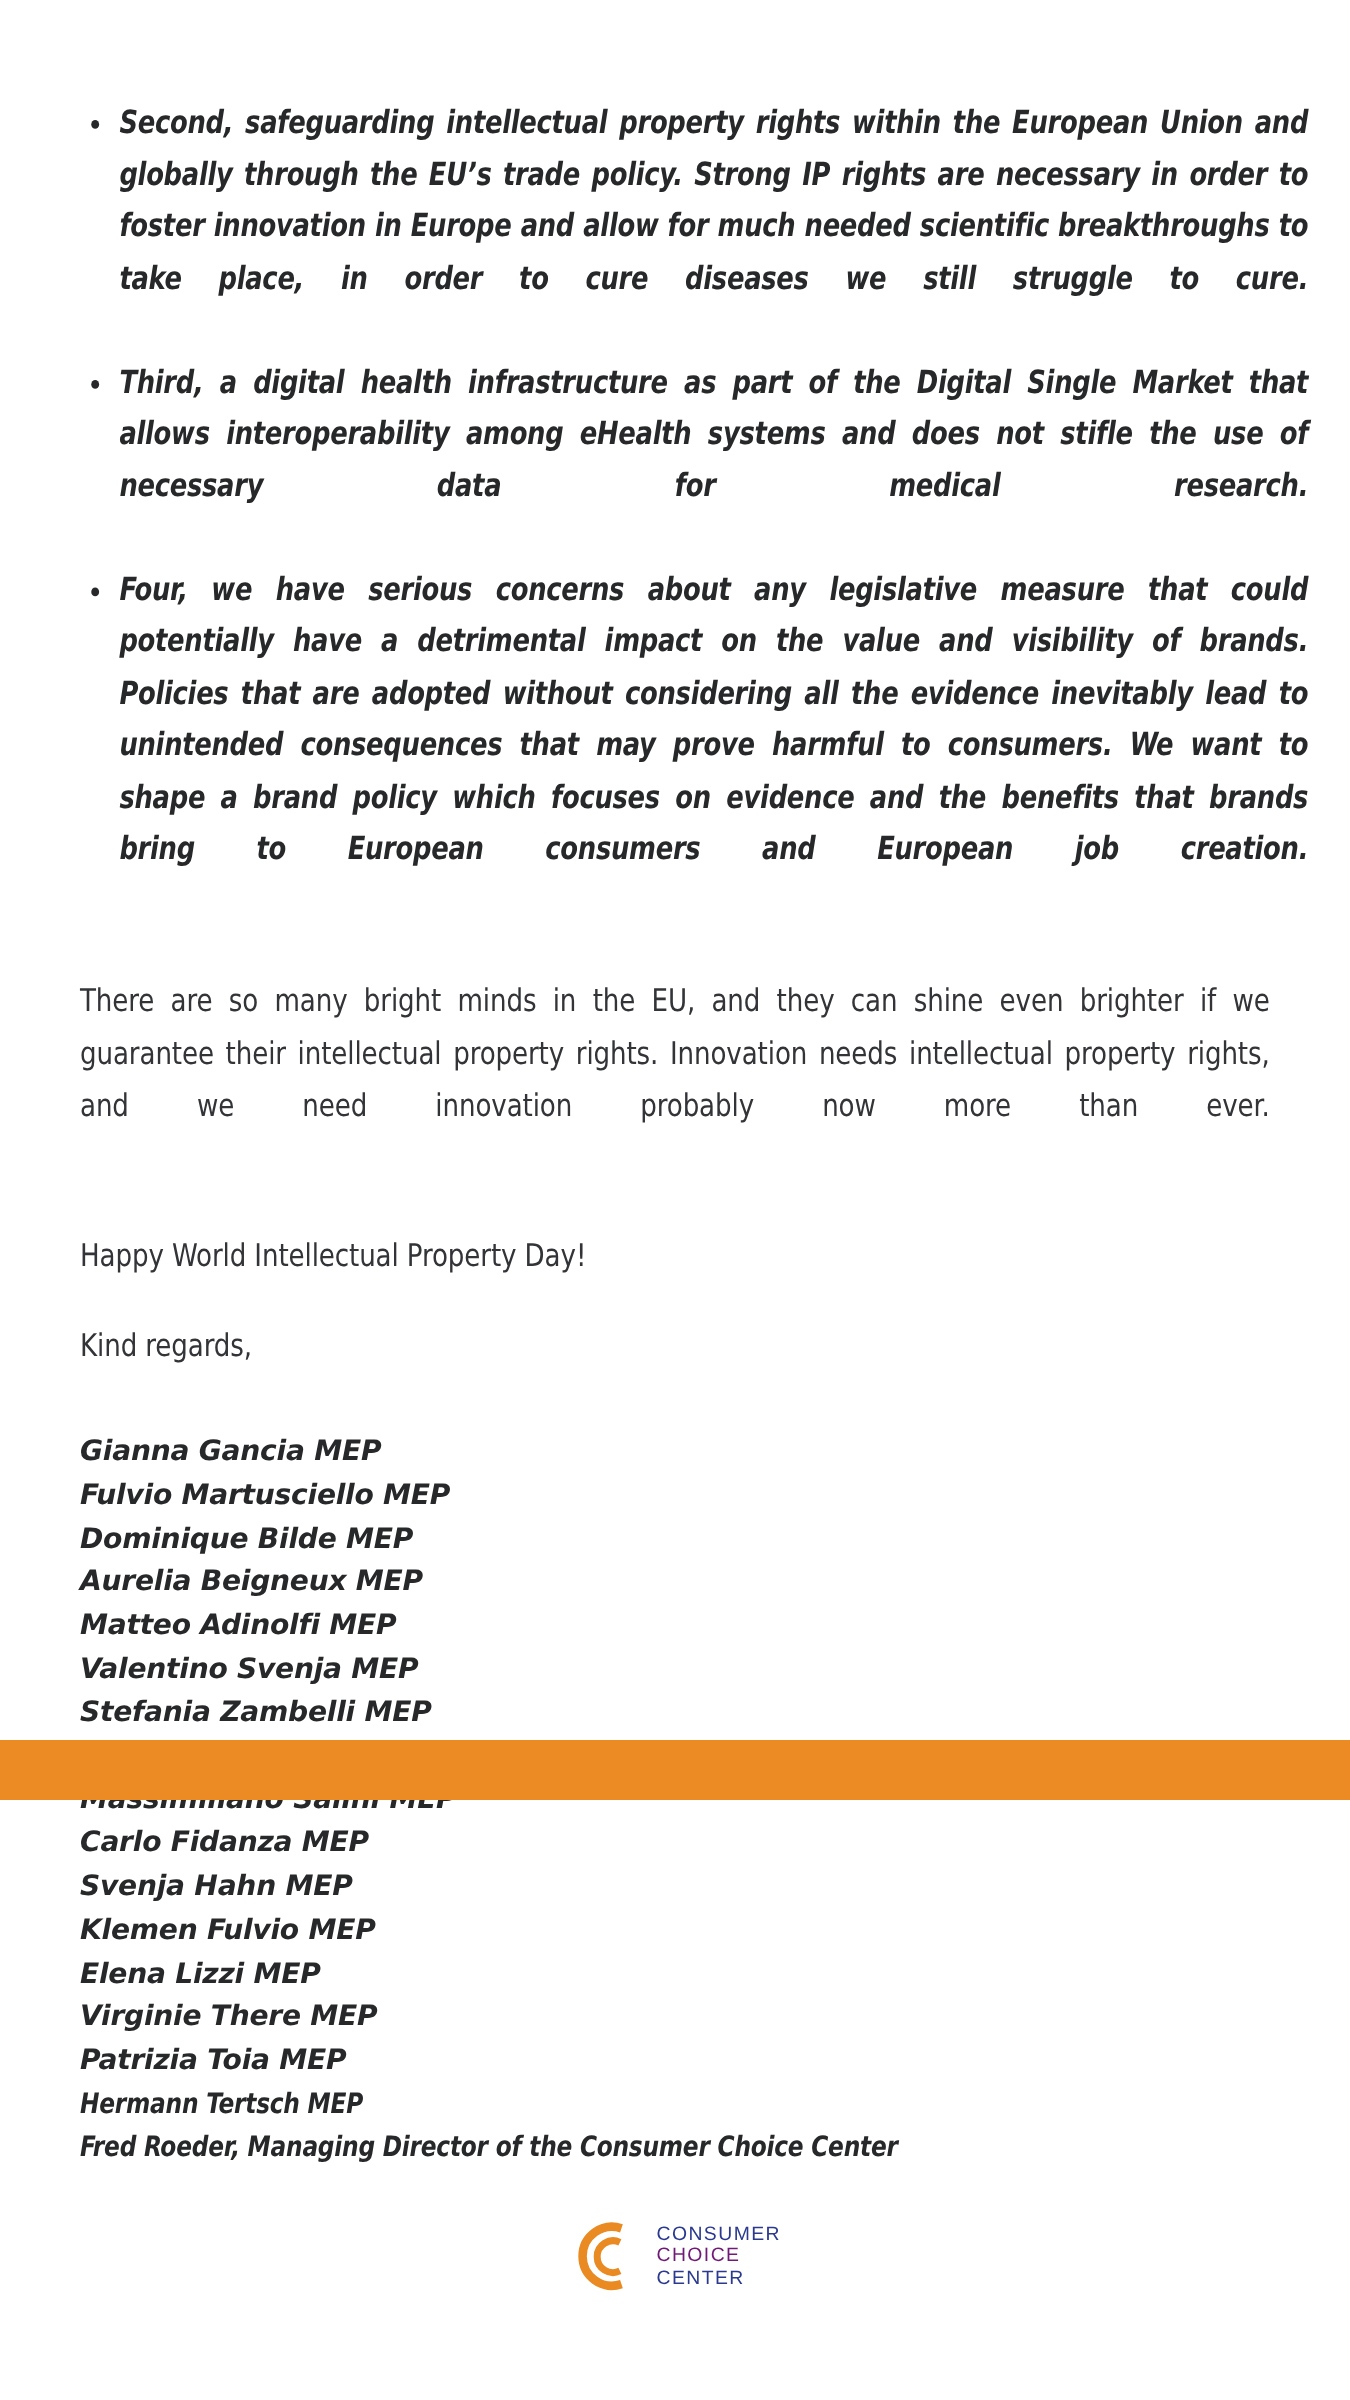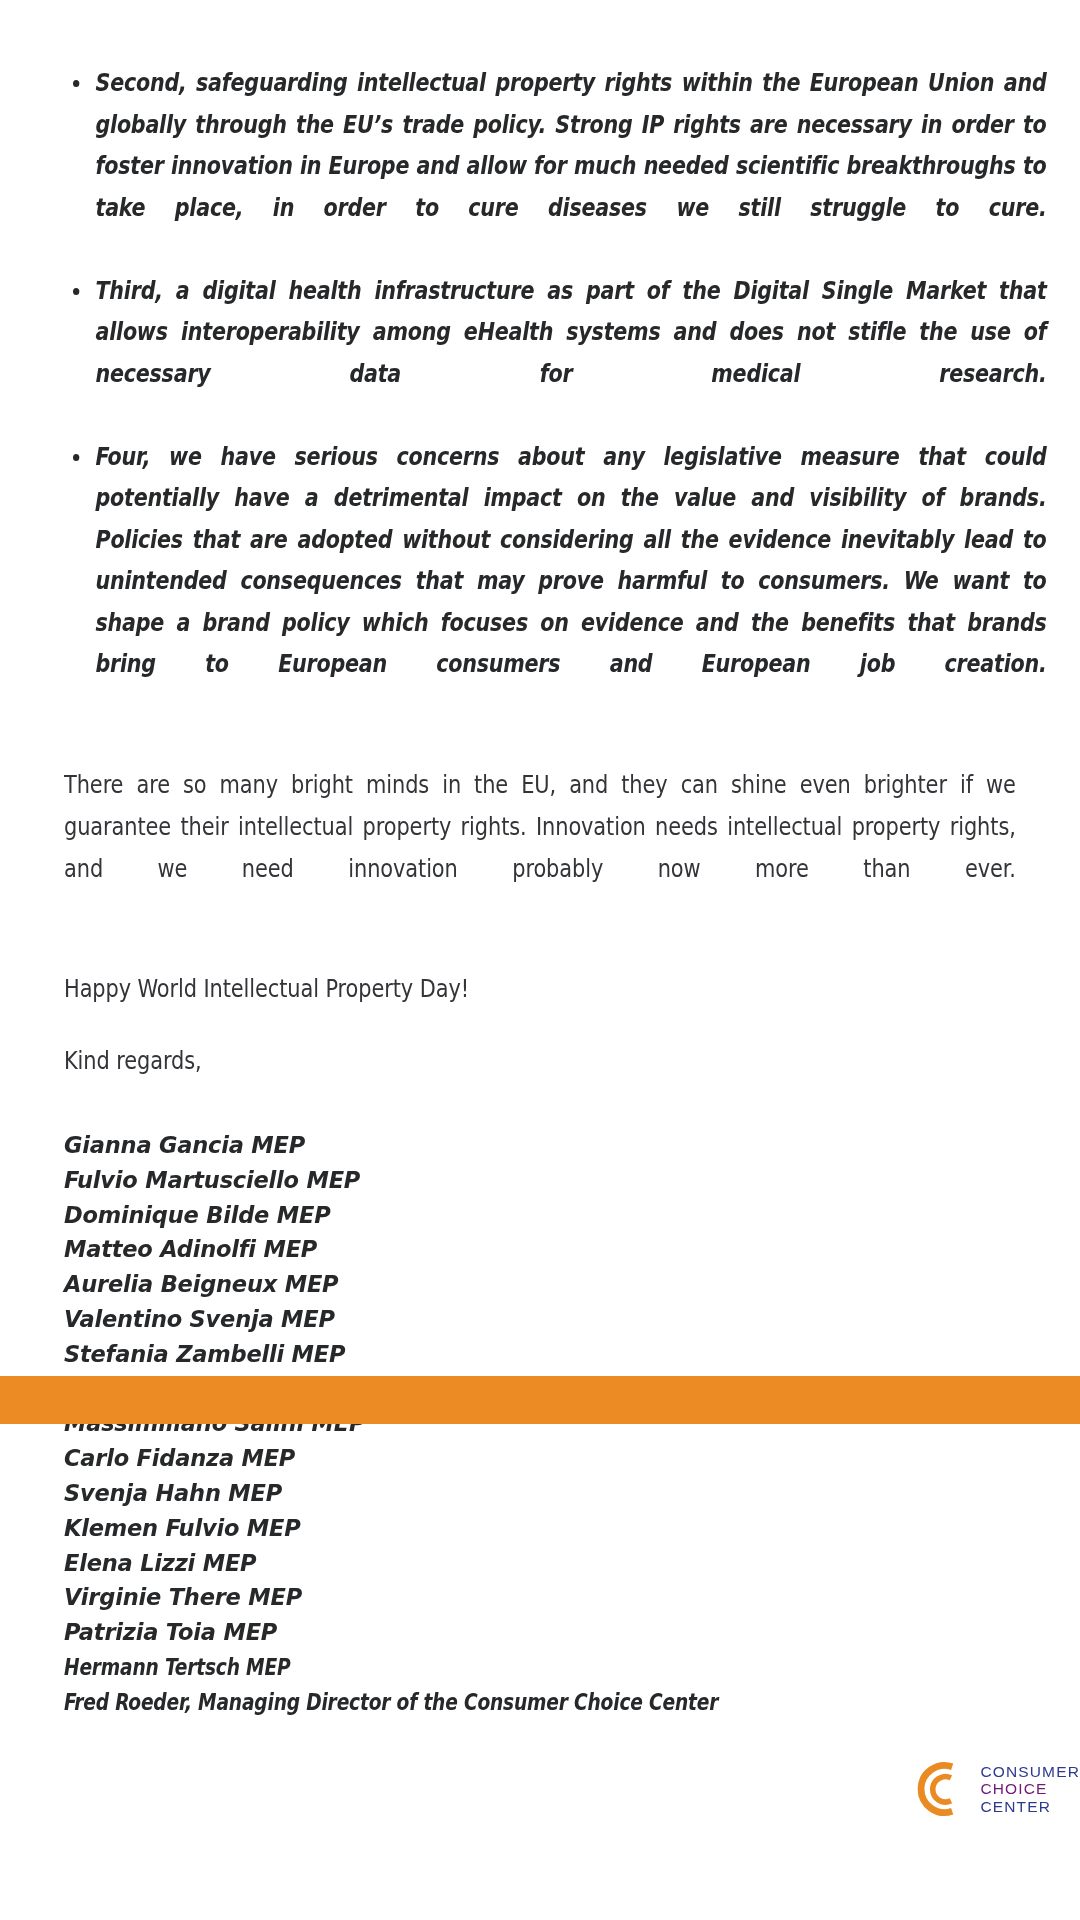--- a/index.html
+++ b/index.html
@@ -10,21 +10,21 @@
   body {
     width: 1080px;
     height: 1920px;
     position: relative;
     font-family: "Liberation Sans", sans-serif;
     overflow: hidden;
   }
 
   .page {
     position: absolute;
-    left: 0; top: 0;
+    left: 0; top: 16px;
     width: 1080px;
     height: 1424px;
     background: #ffffff;
     box-sizing: border-box;
   }
 
   .content {
     position: absolute;
     left: 64px;
     top: 62px;
@@ -127,21 +127,21 @@
     transform-origin: left center;
   }
 
   
   .logo-wrap {
     position: absolute;
     left: 0;
     top: 1758px;
     width: 1080px;
     display: flex;
-    justify-content: flex-end;
+    justify-content: center;
     align-items: center;
   }
   .logo {
     display: flex;
     align-items: center;
     gap: 8px;
   }
   .logo-mark {
     width: 62px;
     height: 62px;
@@ -207,22 +207,22 @@
     <div class="gap-30"></div>
 
     <p class="body-para no-justify">Kind regards,</p>
 
     <div class="gap-46"></div>
 
     <ul class="signatures">
       <li>Gianna Gancia MEP</li>
       <li>Fulvio Martusciello MEP</li>
       <li>Dominique Bilde MEP</li>
+      <li>Aurelia Beigneux MEP</li>
       <li>Matteo Adinolfi MEP</li>
-      <li>Aurelia Beigneux MEP</li>
       <li>Valentino Svenja MEP</li>
       <li>Stefania Zambelli MEP</li>
       <li>Radan Kanev MEP</li>
       <li>Massimiliano Salini MEP</li>
       <li>Carlo Fidanza MEP</li>
       <li>Svenja Hahn MEP</li>
       <li>Klemen Fulvio MEP</li>
       <li>Elena Lizzi MEP</li>
       <li>Virginie There MEP</li>
       <li>Patrizia Toia MEP</li>

